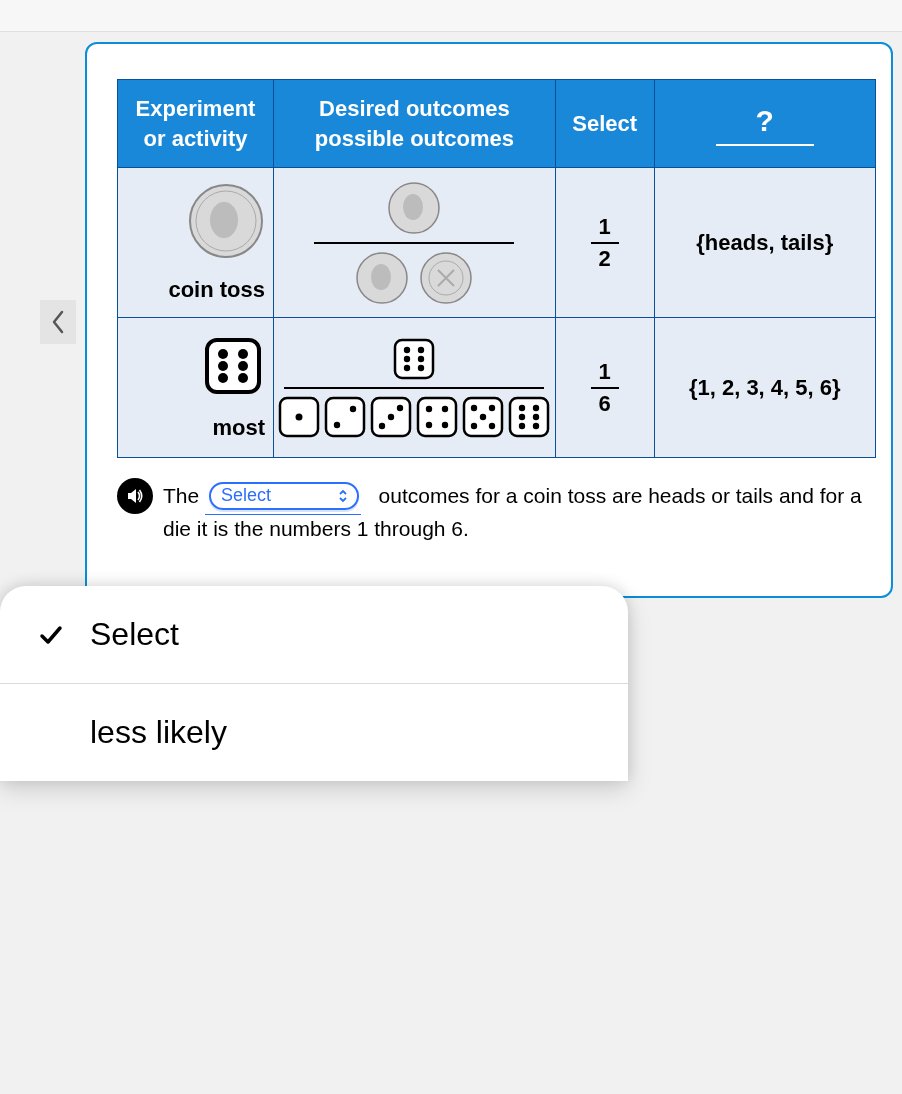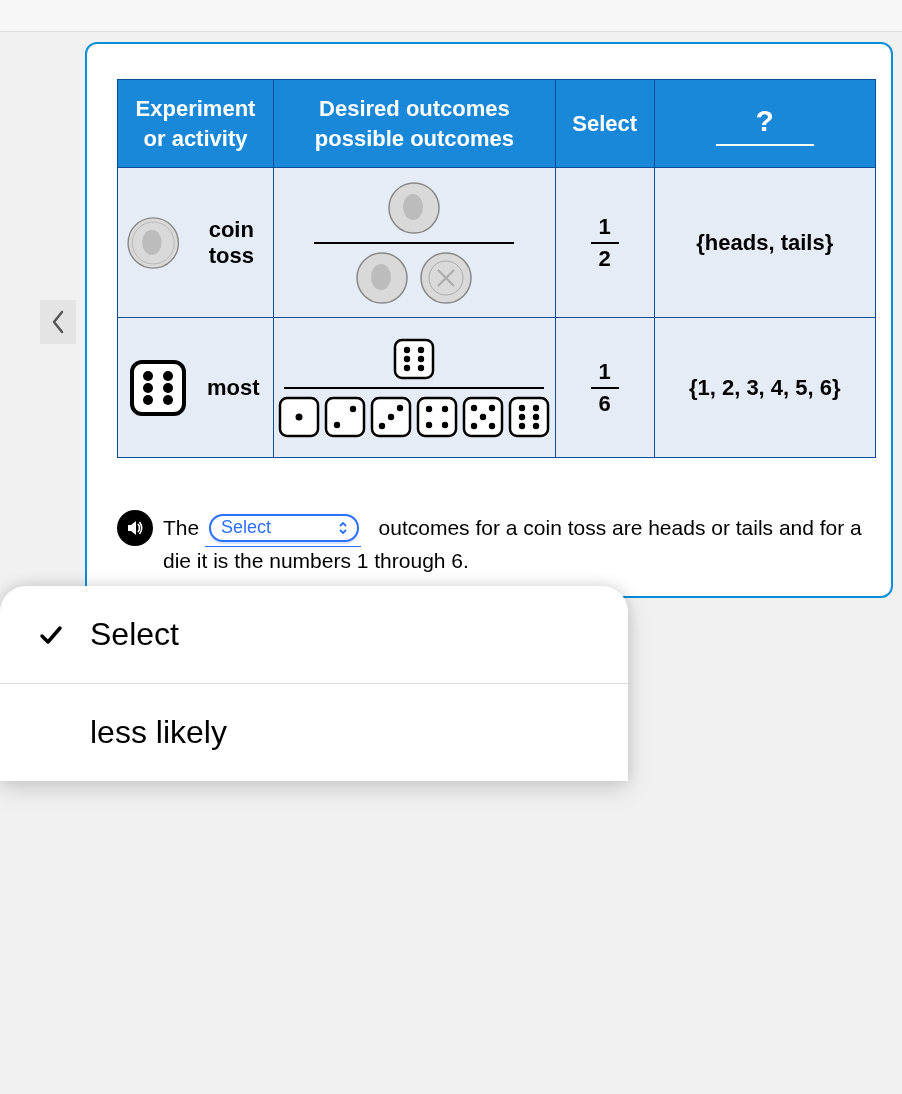--- a/index.html
+++ b/index.html
@@ -77,30 +77,30 @@
   }
   .frac {
     display: inline-flex;
     flex-direction: column;
     align-items: center;
     font-weight: 700;
   }
   .frac .num { padding: 0 6px 2px; }
   .frac .line { border-top: 2px solid #000; width: 28px; }
   .frac .den { padding: 2px 6px 0; }
-  .cell-stack { display:flex; flex-direction:row; align-items:center; gap:17px; }
+  .cell-stack { display:flex; flex-direction:column; align-items:flex-end; gap:17px; }
   .cell-caption { font-size: 22px; font-weight:700; }
   .outcome-frac { display:flex; flex-direction:column; align-items:center; gap:6px; }
   .outcome-line { border-top:2px solid #000; width: 260px; }
   .dice-row { display:flex; gap:2px; }
   .sentence-row {
     display:flex;
     align-items: flex-start;
     gap:10px;
-    margin-top: 54px;
+    margin-top: 22px;
     position:relative;
   }
   .audio-btn {
     width:36px; height:36px;
     border-radius:50%;
     background:#000;
     display:flex; align-items:center; justify-content:center;
     flex-shrink:0;
     cursor:pointer;
     margin-top:-2px;

